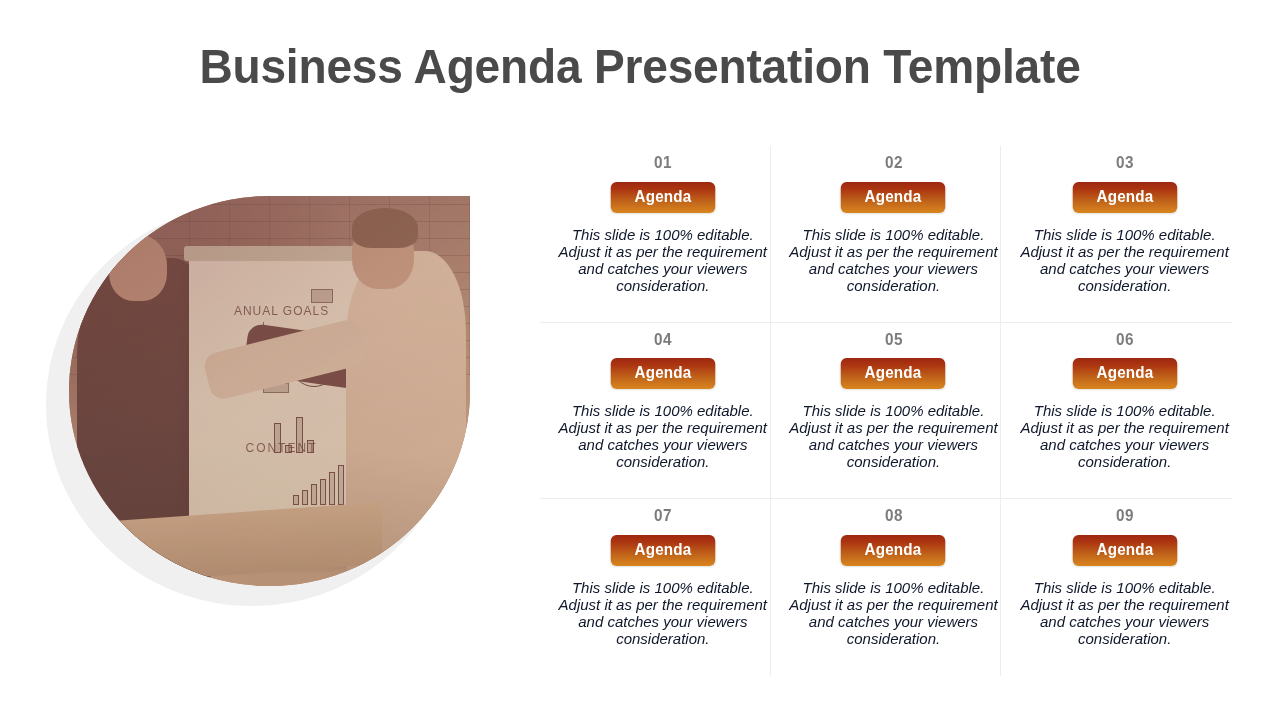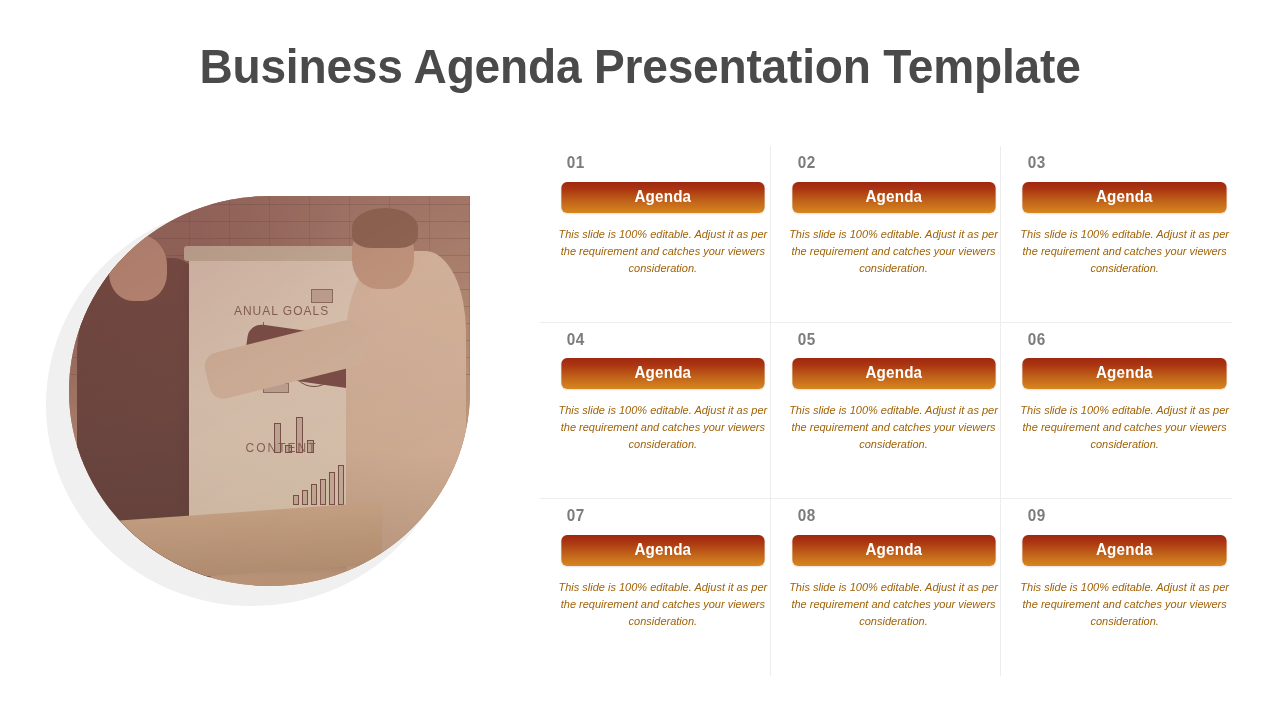--- a/index.html
+++ b/index.html
@@ -256,20 +256,21 @@
     height: 530px;
     display: grid;
     grid-template-columns: repeat(3, 1fr);
     grid-template-rows: repeat(3, 1fr);
   }
 
   .agenda-card {
     position: relative;
     display: flex;
     flex-direction: column;
+    align-items: center;
     padding: 8px 0 0 16px;
   }
 
   
   .agenda-card:nth-child(3n+1),
   .agenda-card:nth-child(3n+2) { border-right: 1px solid #ededed; }
   .agenda-card:nth-child(-n+6) { border-bottom: 1px solid #ededed; }
 
   .card-number {
     font-family: "Liberation Sans", sans-serif;
@@ -299,23 +300,23 @@
     transform: scaleX(0.95);
     box-shadow: 0 1px 2px rgba(0,0,0,0.12);
   }
 
   .card-desc {
     margin-top: 13px;
     width: 100%;
     text-align: center;
     font-family: "Liberation Sans", sans-serif;
     font-style: italic;
-    font-size: 11px;
+    font-size: 15px;
     line-height: 17px;
-    color: #a16207;
+    color: #0f172a;
   }
 </style>
 </head>
 <body>
 
 <div class="slide-title">Business Agenda Presentation Template</div>
 
 <div class="photo-area">
   <div class="photo-halo"></div>
   <div class="photo-blob">

